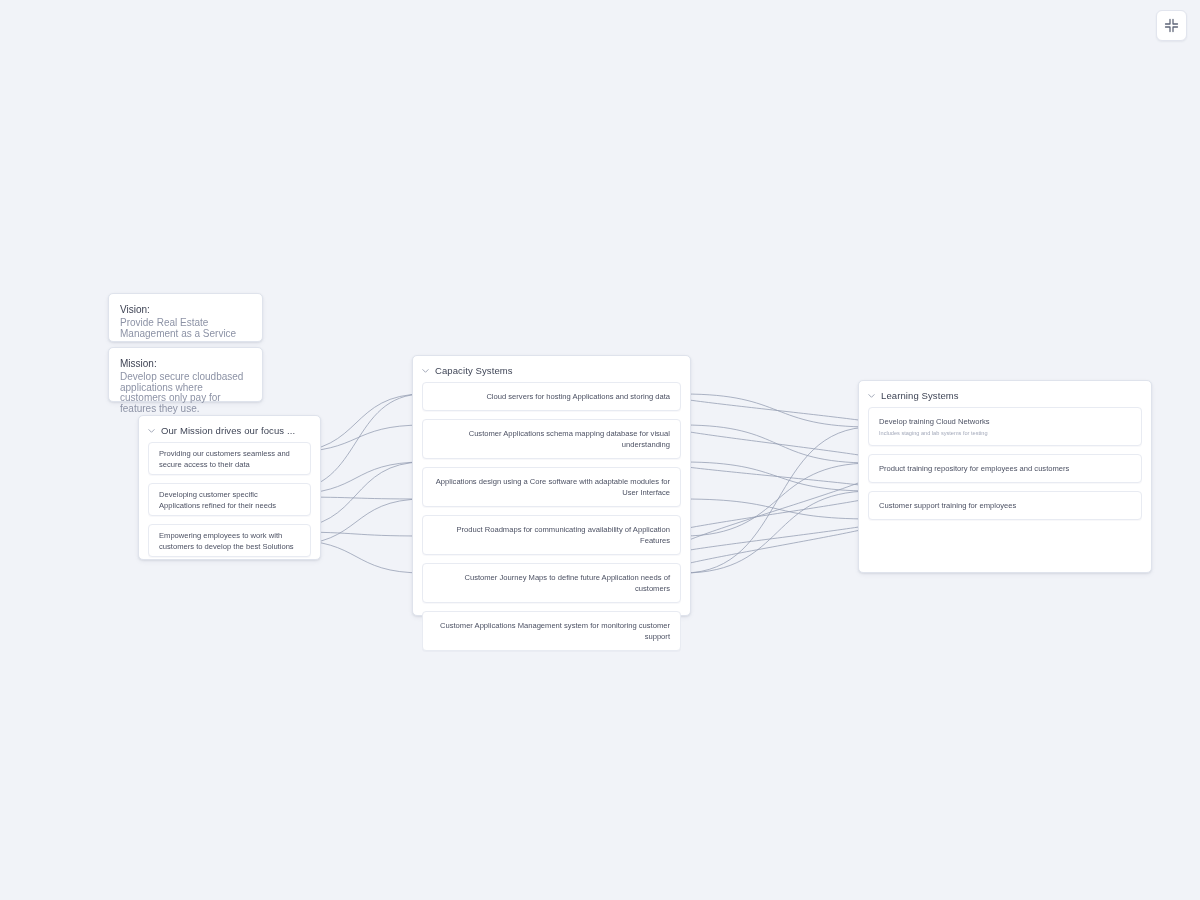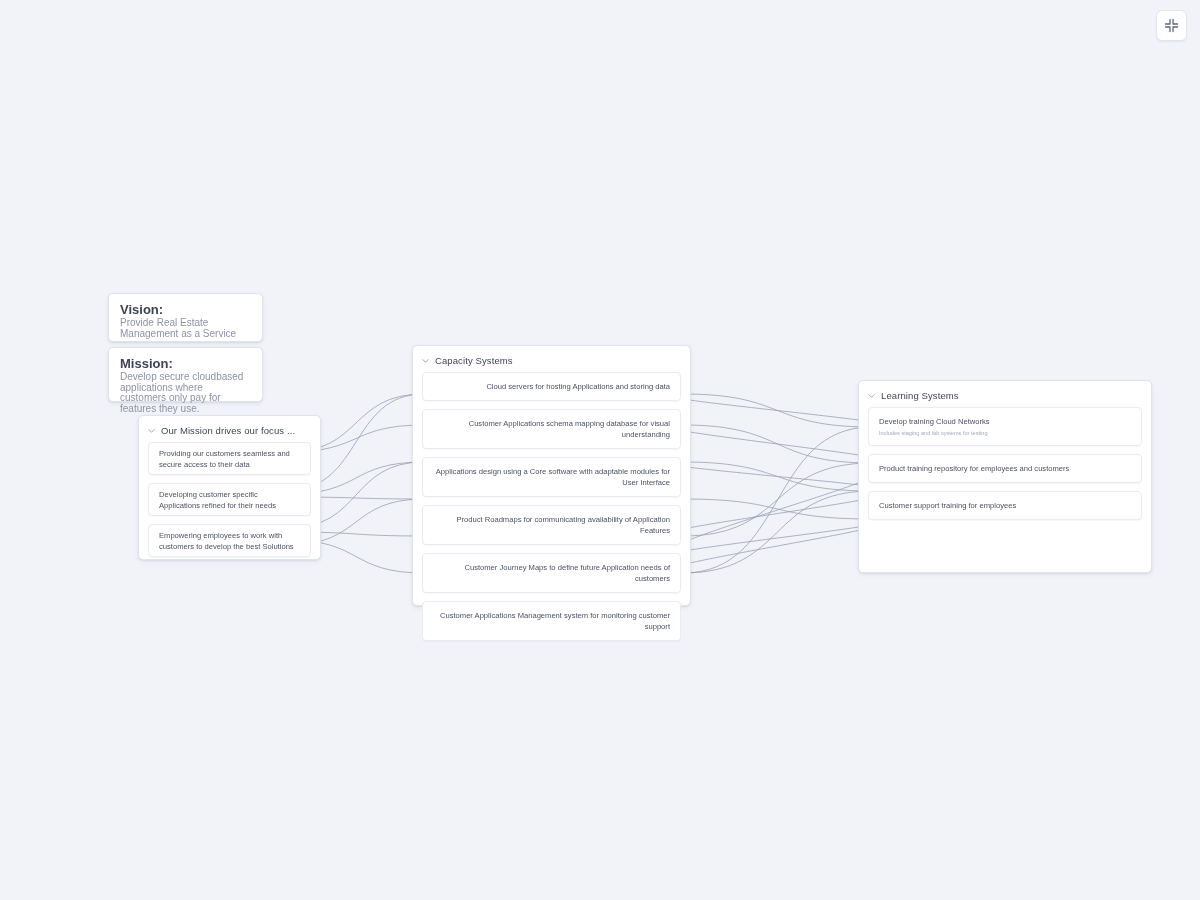--- a/index.html
+++ b/index.html
@@ -39,22 +39,22 @@
   .card {
     position: absolute;
     background: #ffffff;
     border: 1px solid #dfe3ec;
     border-radius: 5px;
     box-shadow: 0 1px 2px rgba(50,60,90,0.10), 0 2px 5px rgba(50,60,90,0.05);
     z-index: 4;
   }
   .note-card { padding: 9px 11px 10px 11px; }
   .note-title {
-    font-size: 13px;
-    font-weight: bold;
+    font-size: 10px;
+    font-weight: normal;
     color: #3e4354;
     line-height: 13px;
     margin-bottom: 2px;
   }
   .note-body {
     font-size: 10px;
     color: #8d93a6;
     line-height: 10.5px;
   }
 
@@ -105,21 +105,21 @@
     margin-top: 1.5px;
   }
 
   
   #vision-card   { left: 108px; top: 293px; width: 155px; height: 49px; }
   #mission-card  { left: 108px; top: 347px; width: 155px; height: 55px; }
 
   #focus-group   { left: 110px; top: 415px; width: 183px; height: 145px; margin-left: 28px; }
   #focus-group .item { height: 33px; }
 
-  #capacity-group{ left: 412px; top: 345px; width: 279px; height: 261px; }
+  #capacity-group{ left: 412px; top: 355px; width: 279px; height: 261px; }
   #capacity-group .item { min-height: 25px; text-align: right; }
 
   #learning-group{ left: 858px; top: 380px; width: 294px; height: 193px; }
   #learning-group .item { min-height: 25px; }
 </style>
 </head>
 <body>
 
 <div id="canvas">
 

